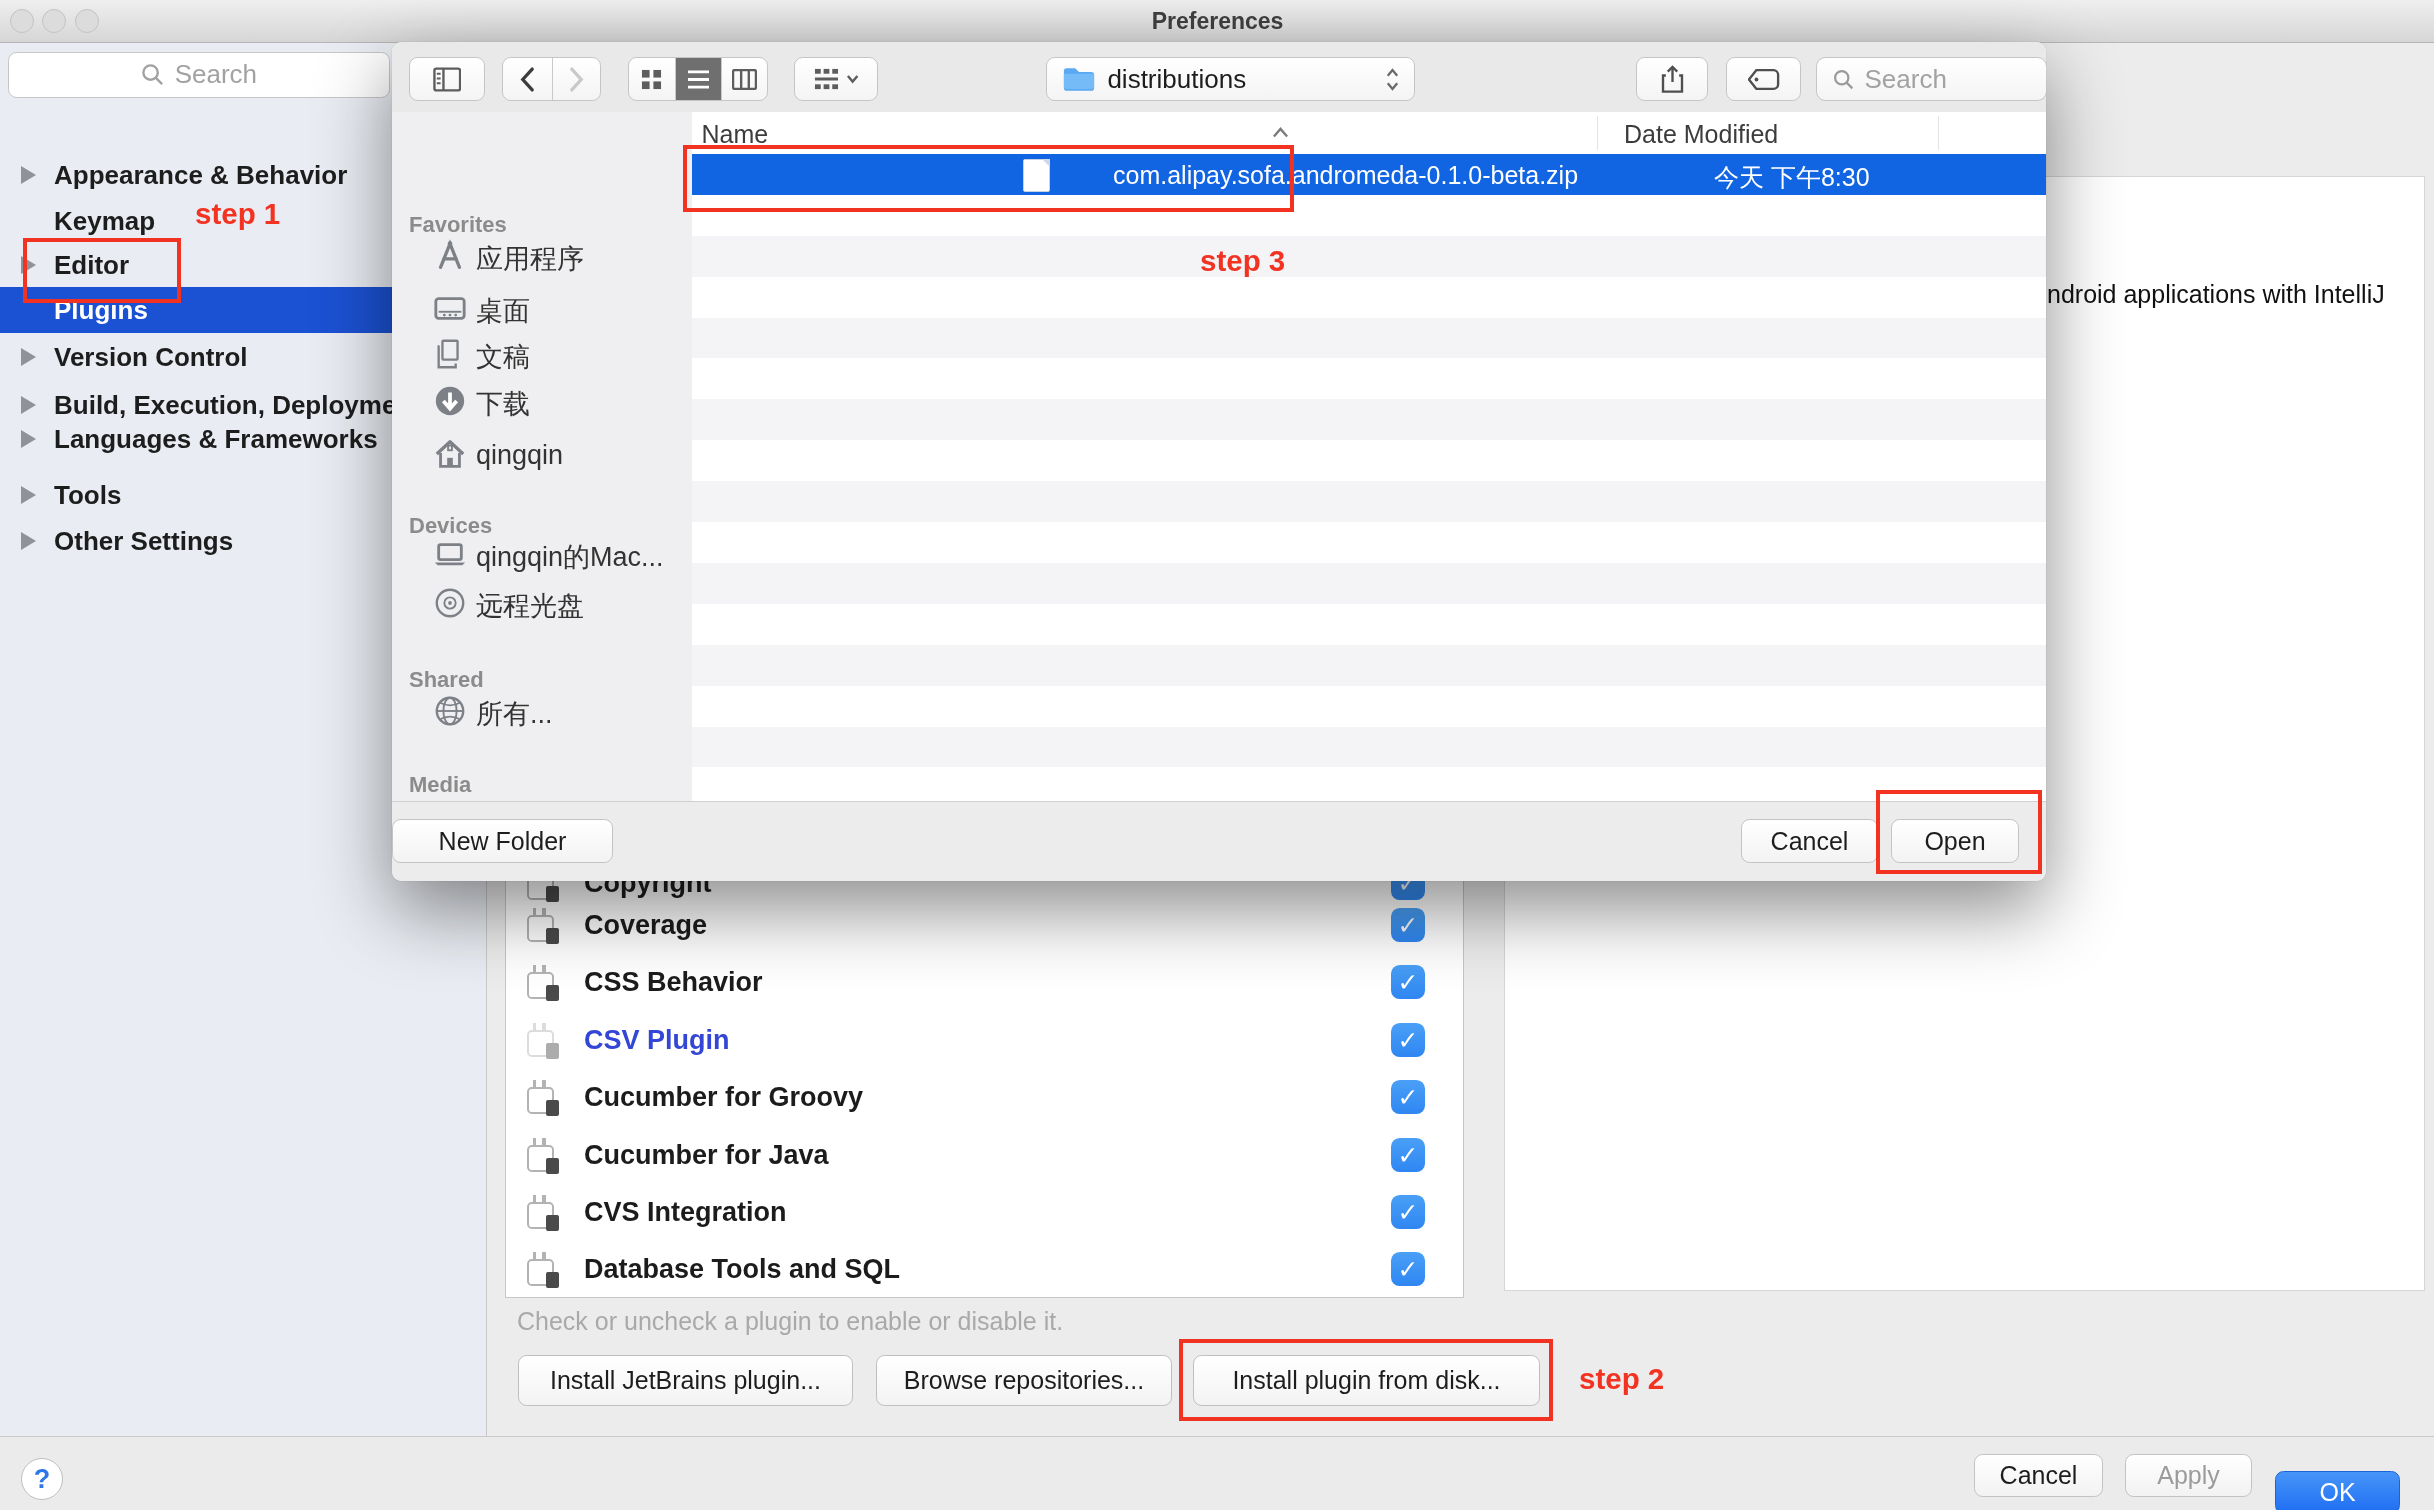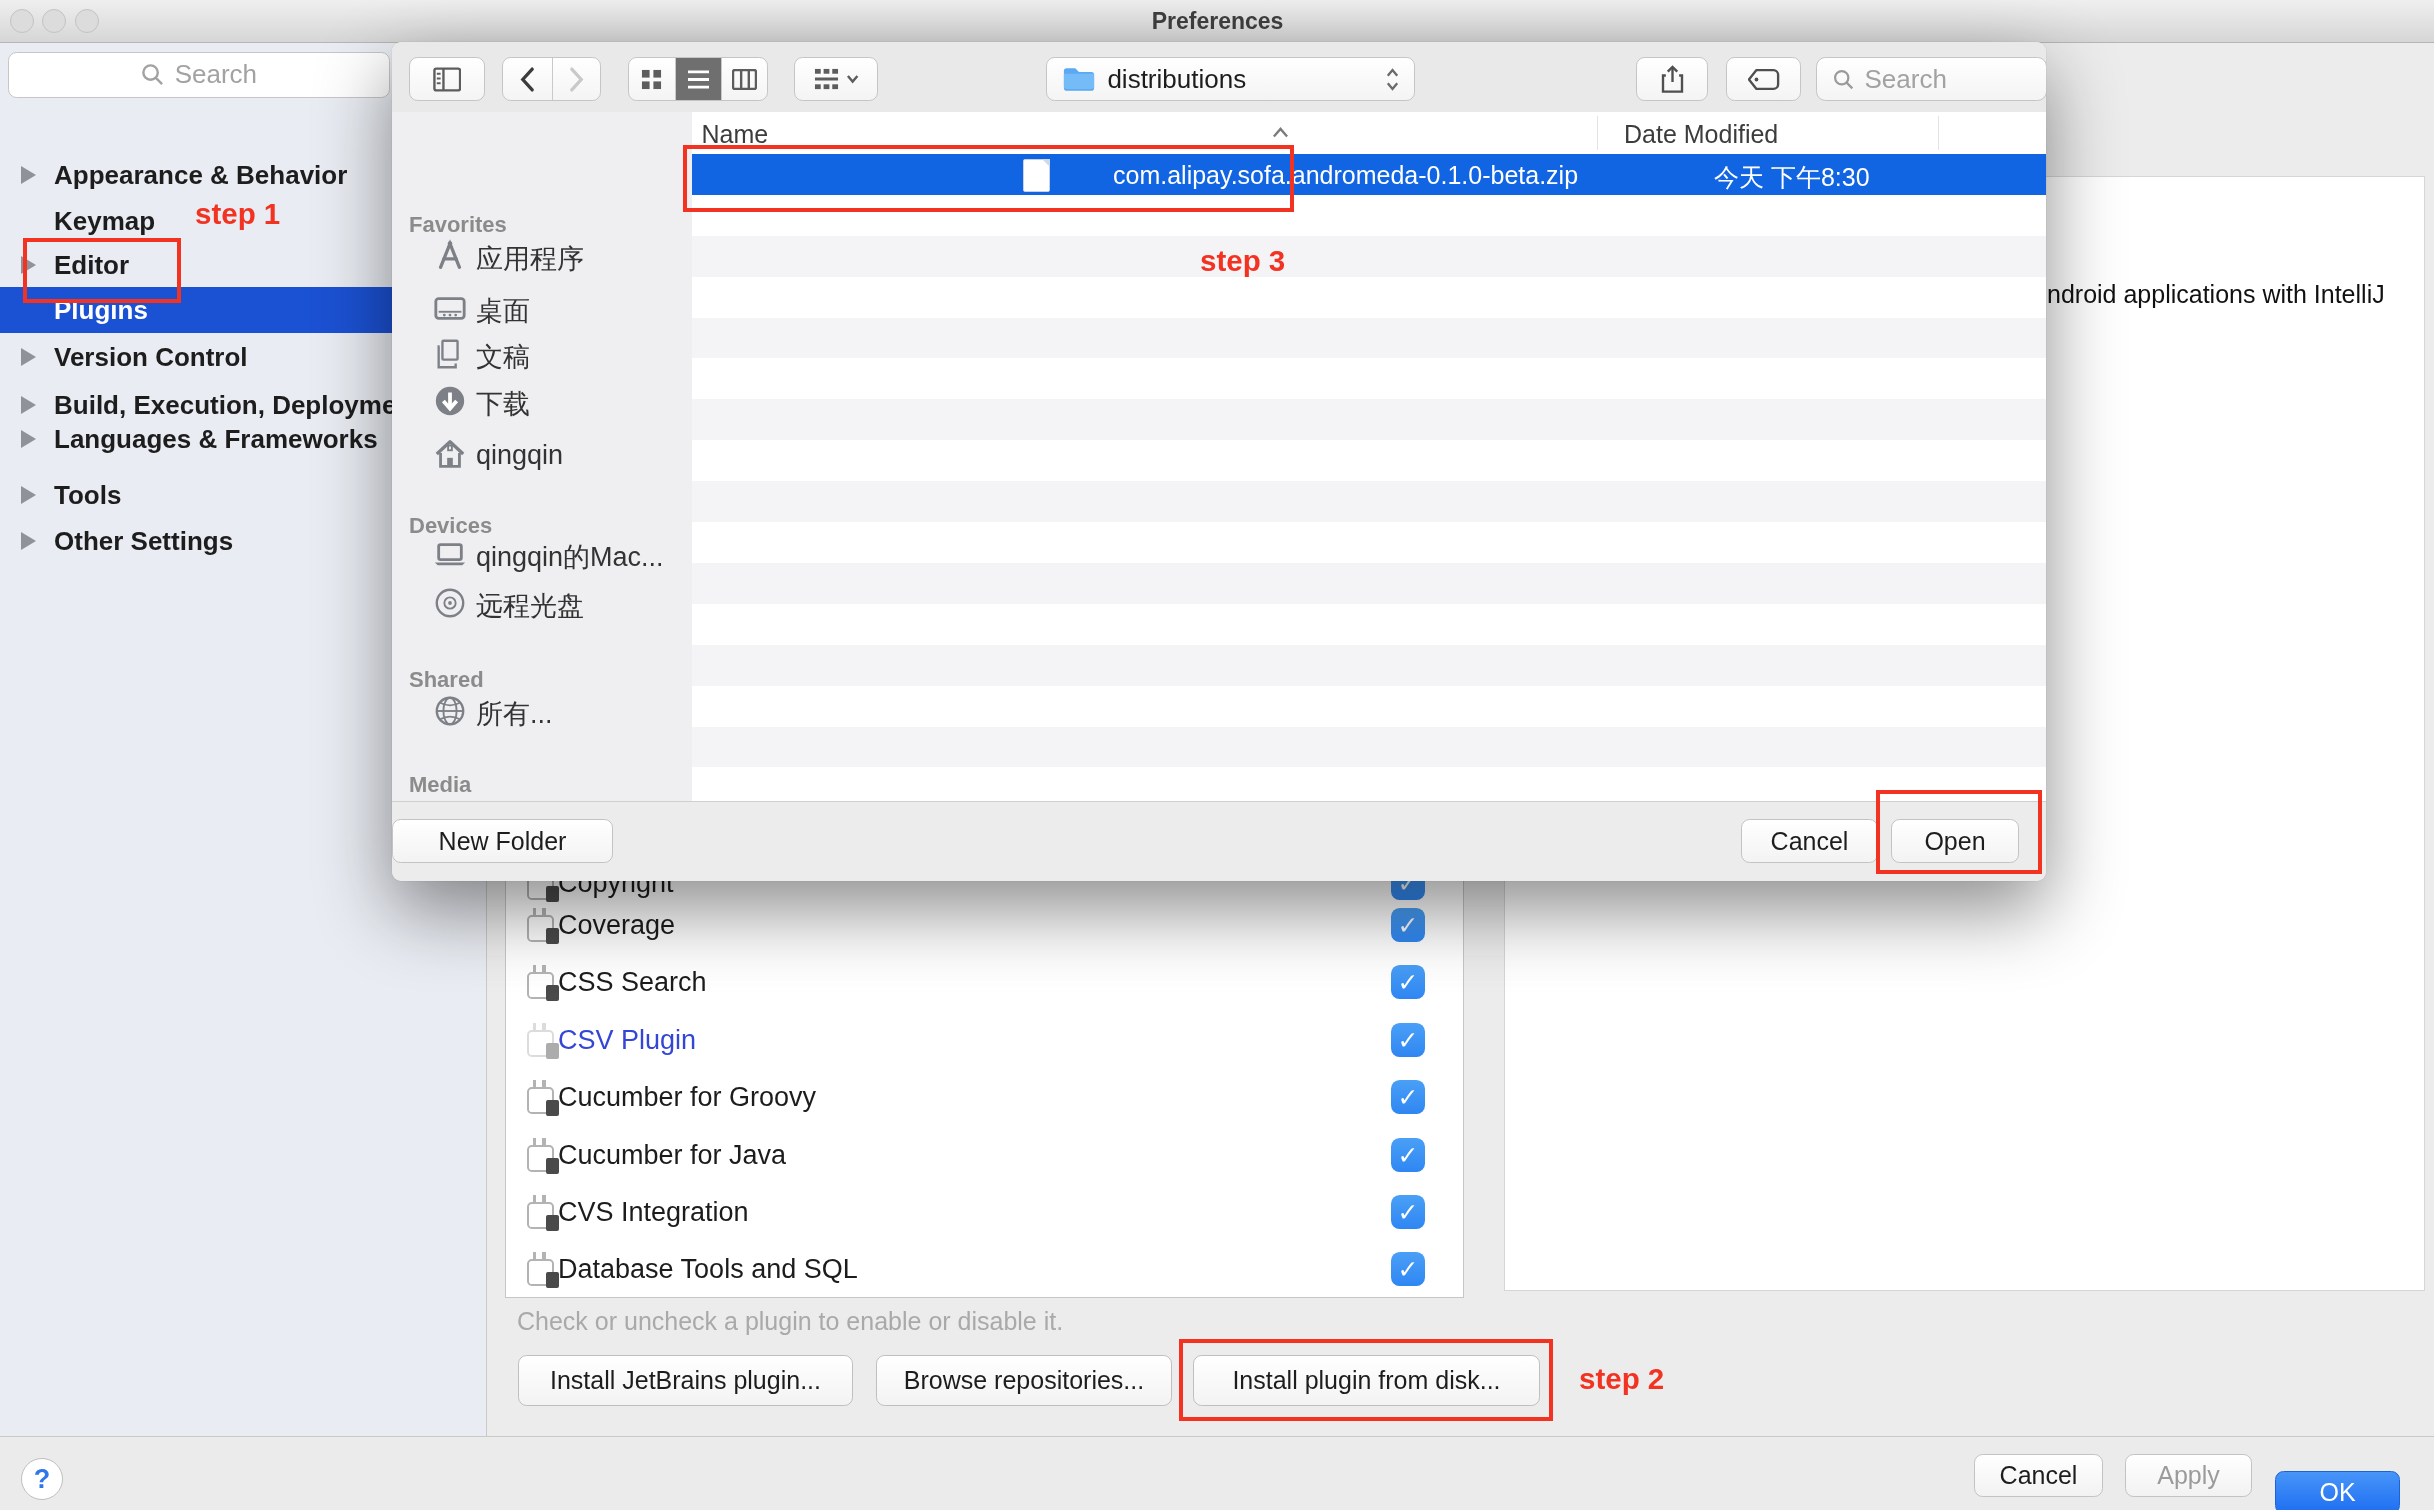--- a/index.html
+++ b/index.html
@@ -29,21 +29,21 @@
   .tri{width:0;height:0;border-left:15px solid #8f9399;border-top:9.5px solid transparent;
     border-bottom:9.5px solid transparent;position:absolute;left:21px;}
 
   
   .desc-panel{left:1504px;top:176px;width:919px;height:1113px;background:#fff;
     border:1px solid #d6d6d6;z-index:1;}
   .desc-frag{position:absolute;left:542px;top:103px;font-size:25px;color:#111;white-space:nowrap;}
   .plugins-panel{left:505px;top:176px;width:957px;height:1120px;background:#fff;
     border:1px solid #c6c6c6;z-index:1;}
   .prow{position:absolute;left:0;width:955px;height:57px;}
-  .prow .plbl{position:absolute;left:52px;top:13.3px;font-size:27px;color:#1c1c1c;white-space:nowrap;}
+  .prow .plbl{position:absolute;left:78px;top:13.3px;font-size:27px;color:#1c1c1c;white-space:nowrap;font-weight:bold;}
   .prow.link .plbl{color:#3346d5;}
   .plug-ico{position:absolute;left:21px;top:11.4px;width:34px;height:36px;}
   .plug-ico .body{position:absolute;left:0;top:6.7px;width:23px;height:23px;border:2.9px solid #b3b3b3;border-radius:4.8px;}
   .plug-ico .p1,.plug-ico .p2{position:absolute;top:0;width:3.8px;height:8.6px;background:#b3b3b3;}
   .plug-ico .p1{left:5.7px;} .plug-ico .p2{left:15px;}
   .plug-ico .dark{position:absolute;right:1.9px;bottom:0;width:13.3px;height:16px;background:#4a4a4a;border-radius:1.9px;}
   .prow.link .plug-ico{opacity:.45;}
   .chk{position:absolute;left:885px;top:11.4px;width:34px;height:34px;border-radius:8.6px;
     background:linear-gradient(#4aa0f6,#2f86f2);color:#fff;font-size:25px;font-weight:bold;
     display:flex;align-items:center;justify-content:center;}
@@ -191,21 +191,21 @@
       <span class="plbl">Coverage</span>
       <span class="chk">✓</span>
     </div>
     <div class="prow" style="top: 777px;">
       <span class="plug-ico">
         <span class="p1"></span>
         <span class="p2"></span>
         <span class="body"></span>
         <span class="dark"></span>
       </span>
-      <span class="plbl">CSS Search</span>
+      <span class="plbl">CSS Behavior</span>
       <span class="chk">✓</span>
     </div>
     <div class="prow link" style="top: 835px;">
       <span class="plug-ico">
         <span class="p1"></span>
         <span class="p2"></span>
         <span class="body"></span>
         <span class="dark"></span>
       </span>
       <span class="plbl">CSV Plugin</span>

